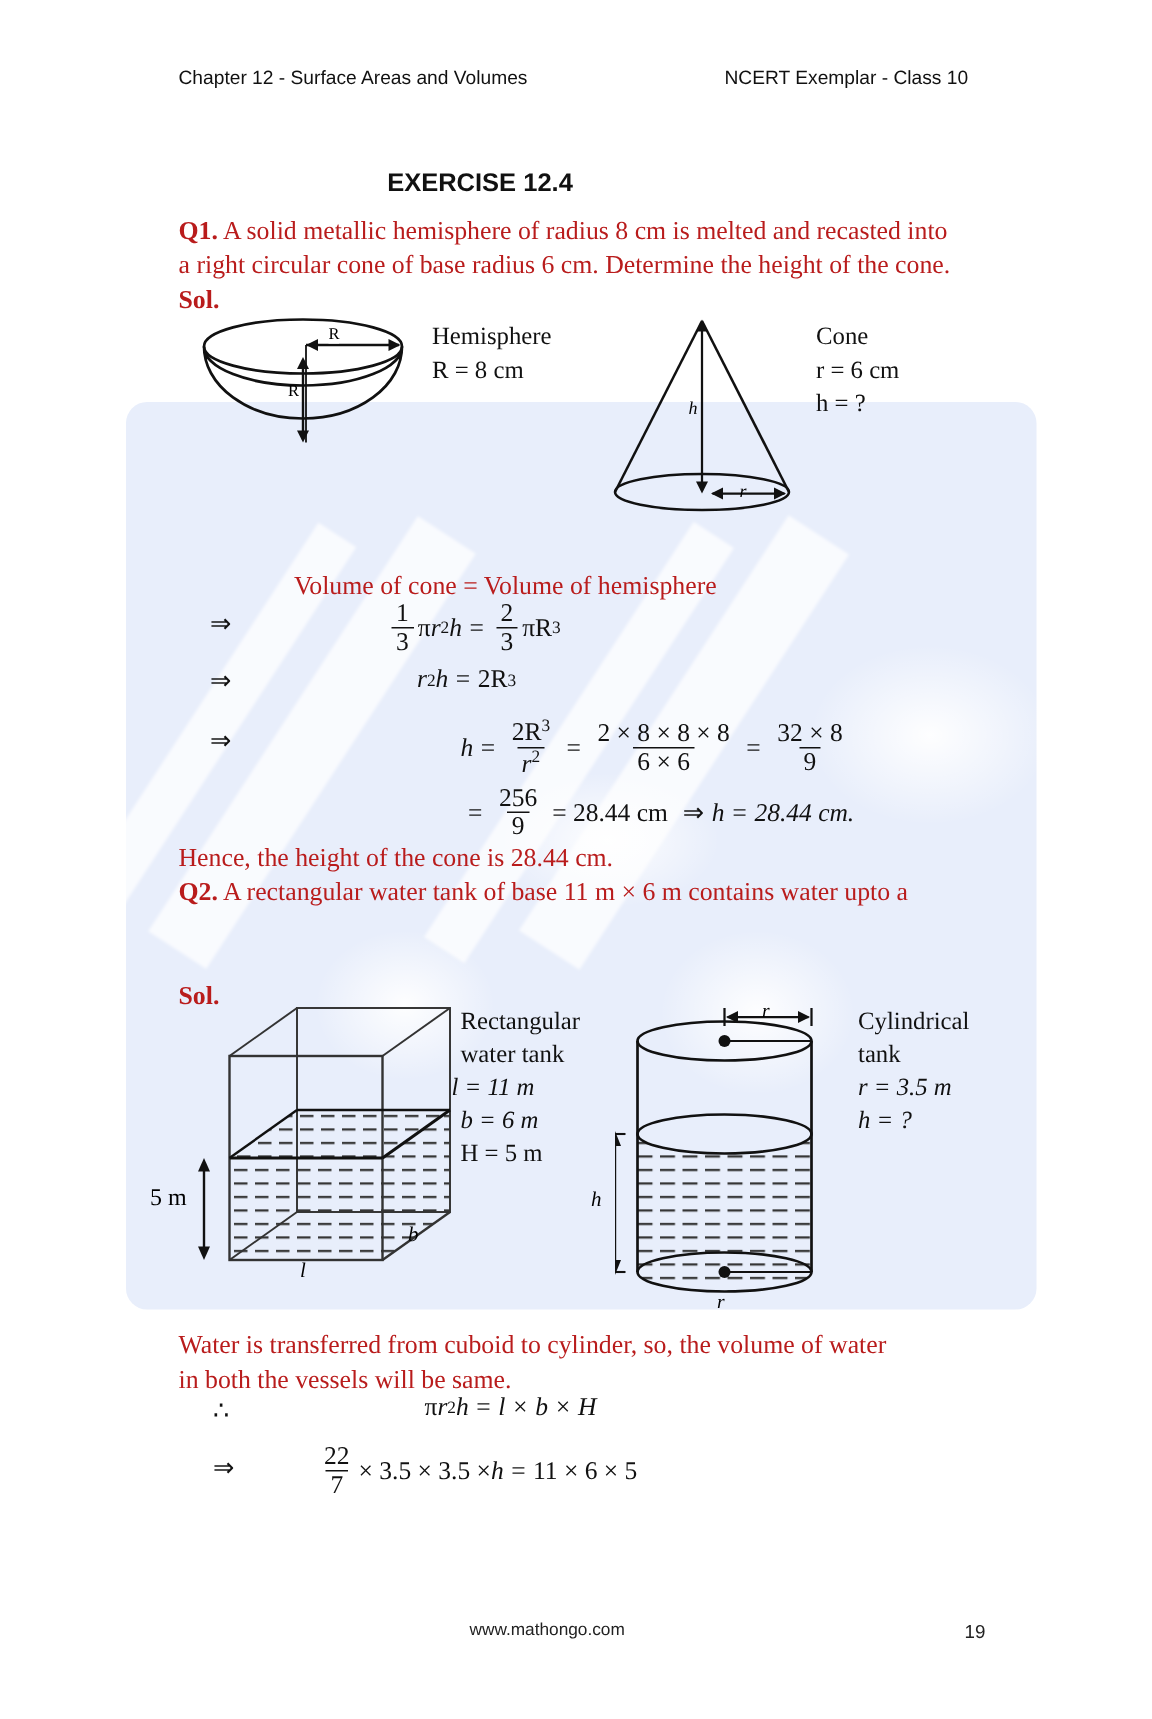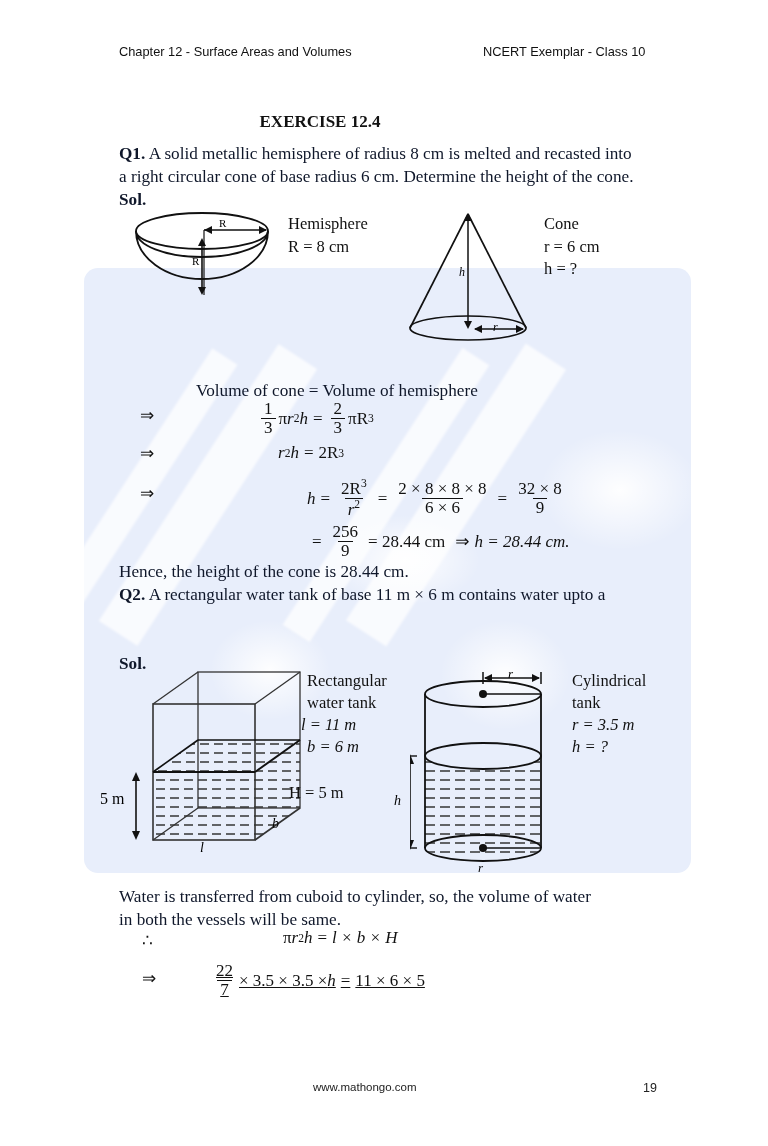--- a/index.html
+++ b/index.html
@@ -75,35 +75,35 @@
     font-size: 11.5px;
     color: #222222;
   }
   #footer .f-url { position: absolute; left: 313px; top: 0; }
   #footer .f-page { position: absolute; left: 643px; top: 0; font-size: 12.5px; }
 
   
   .txt {
     position: absolute;
     z-index: 5;
-    color: #0f172a;
+    color: #b91c1c;
     font-family: "Liberation Serif", serif;
     line-height: 1.30;
     white-space: nowrap;
   }
   .body-line { font-size: 17.2px; }
   .b { font-weight: bold; }
   .it { font-style: italic; }
 
   #ex-title {
     position: absolute;
     left: 0; top: 112px;
     width: 640px;
     text-align: center;
-    font-family: Liberation Serif, serif;
+    font-family: Liberation Sans, sans-serif;
     font-weight: bold;
     font-size: 17px;
     color: #111;
     z-index: 5;
   }
 
   
   .mathrow {
     position: absolute;
     z-index: 5;
@@ -315,21 +315,21 @@
       <polygon points="8,172 4,163 12,163" fill="#111"></polygon>
     </svg>
     <span style="position:absolute; left:-28px; top:122px; font-size:16px; font-family:'Liberation Serif',serif;">5 m</span>
     <span class="it" style="position:absolute; left:72px; top:172px; font-size:14px; font-family:'Liberation Serif',serif;">l</span>
     <span class="it" style="position:absolute; left:144px; top:148px; font-size:14px; font-family:'Liberation Serif',serif;">b</span>
   </div>
   <div class="figlabel" style="left:307px; top:670px;">Rectangular</div>
   <div class="figlabel" style="left:307px; top:692px;">water tank</div>
   <div class="figlabel it" style="left:301px; top:714px;">l = 11 m</div>
   <div class="figlabel it" style="left:307px; top:736px;">b = 6 m</div>
-  <div class="figlabel" style="left:289px; top:758px;margin-top:24px;">H = 5 m</div>
+  <div class="figlabel" style="left:307px; top:758px;">H = 5 m</div>
 
   <div class="fig" style="left:410px; top:668px;">
     <svg width="160" height="200" viewBox="0 0 160 200">
       <defs>
         <pattern id="cylwater" width="15" height="9" patternUnits="userSpaceOnUse">
           <line x1="0" y1="4" x2="10" y2="4" stroke="#333" stroke-width="1.5"></line>
         </pattern>
       </defs>
 
       <path d="M15,88 A58,13 0 0 0 131,88 L131,180 A58,13 0 0 1 15,180 Z" fill="url(#cylwater)"></path>
@@ -378,21 +378,21 @@
   <div class="mathrow" style="left:283px; top:928px;">
     <span>π</span>
     <span class="it">r</span>
     <sup>2</sup>
     <span class="it">h</span>
     <span class="op">=</span>
     <span class="it">l × b × H</span>
   </div>
 
   <div class="mathrow" style="left:142px; top:968px;">⇒</div>
-  <div class="mathrow" style="left:210px; top:962px;text-decoration:underline;">
+  <div class="mathrow" style="left:210px; top:962px;">
     <span class="frac">
       <span class="num">22</span>
       <span class="den">7</span>
     </span>
     <span>× 3.5 × 3.5 × </span>
     <span class="it">h</span>
     <span class="op">=</span>
     <span>11 × 6 × 5</span>
   </div>
 

